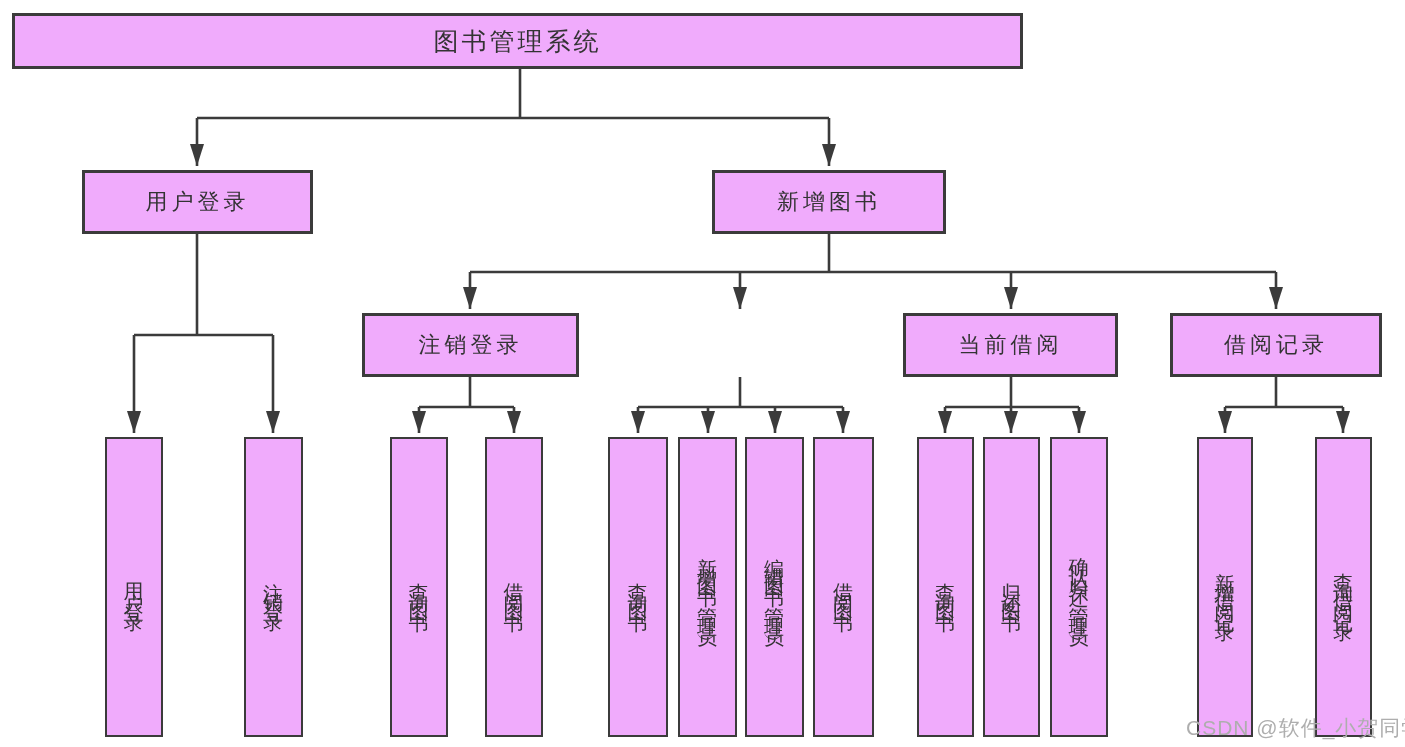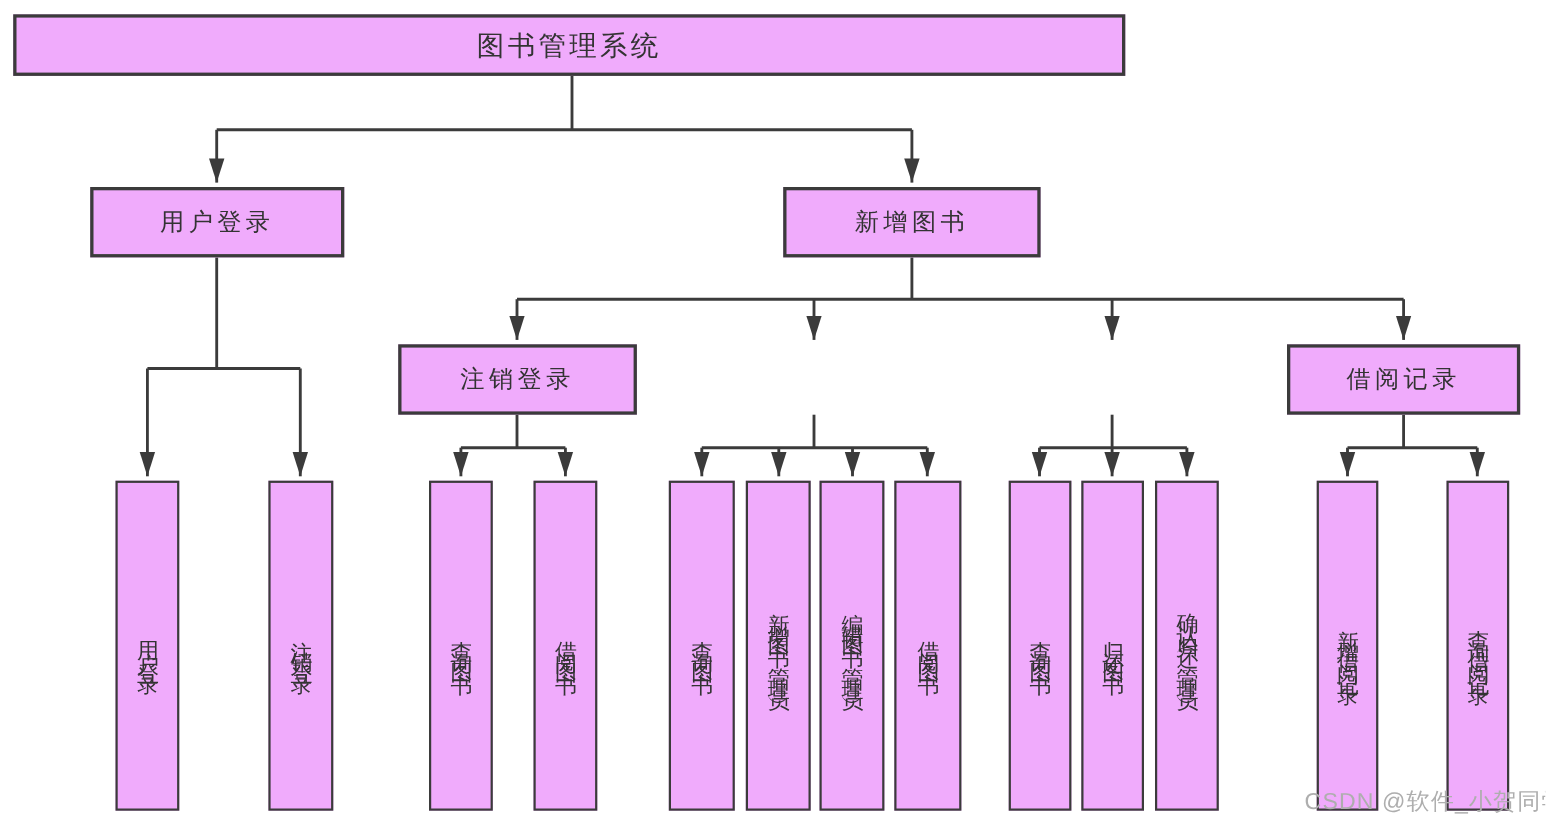--- a/index.html
+++ b/index.html
@@ -107,20 +107,23 @@
   <div class="box branch-box" style="left:82px;top:170px;width:231px;height:64px;">
     <span class="hlabel">用户登录</span>
   </div>
   <div class="box branch-box" style="left:712px;top:170px;width:234px;height:64px;">
     <span class="hlabel">新增图书</span>
   </div>
 
   <div class="box branch-box" style="left:362px;top:313px;width:217px;height:64px;">
     <span class="hlabel">注销登录</span>
   </div>
+  <div class="box branch-box" style="left:903px;top:313px;width:215px;height:64px;">
+    <span class="hlabel">当前借阅</span>
+  </div>
   <div class="box branch-box" style="left:1170px;top:313px;width:212px;height:64px;text-align:center;">
     <span class="hlabel">借阅记录</span>
   </div>
 
   <div class="box leaf-box" style="left:105px;top:437px;width:58px;height:300px;">
     <span class="vlabel">用户登录</span>
   </div>
   <div class="box leaf-box" style="left:244px;top:437px;width:59px;height:300px;">
     <span class="vlabel">注销登录</span>
   </div>

